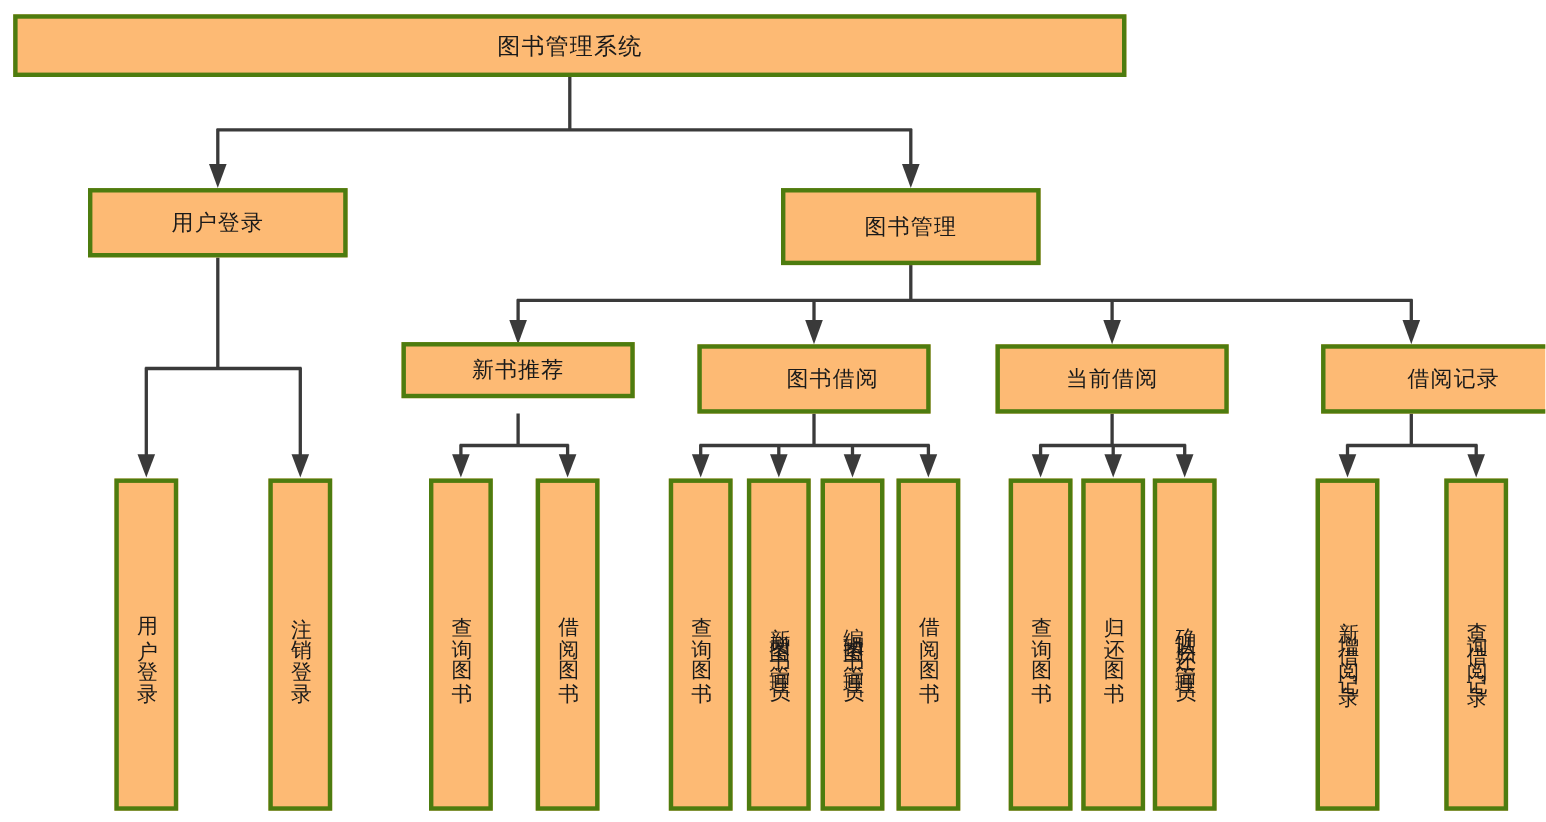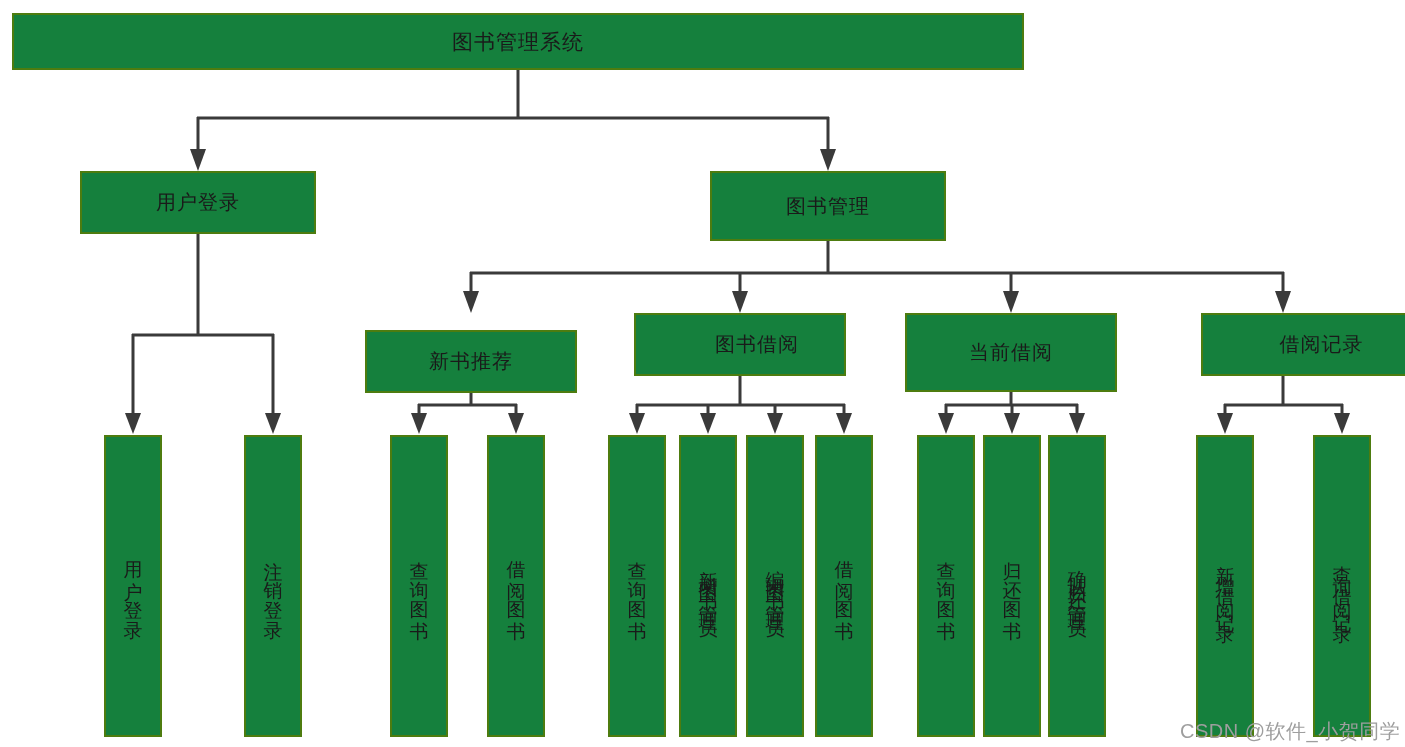--- a/index.html
+++ b/index.html
@@ -7,22 +7,22 @@
     position:relative;
     width:1405px;height:747px;
     background:#ffffff;
     font-family:"Liberation Sans",sans-serif;
     overflow:hidden;
   }
   #wires{position:absolute;left:0;top:0;width:1405px;height:747px;pointer-events:none;}
   .box{
     position:absolute;
     box-sizing:border-box;
-    background:#15803d;
-    border:2px solid #4d7c0f;
+    background:#fdba74;
+    border:4px solid #4d7c0f;
     color:#1a1a1a;
     display:flex;align-items:center;justify-content:center;
     font-size:20px;
     font-weight:500;
     letter-spacing:1px;
     z-index:1;
   }
   .box.root{font-size:21px;}
   .box.v{
     writing-mode:vertical-rl;
@@ -90,38 +90,37 @@
       <polygon points="1217,413 1233,413 1225,434"></polygon>
       <polygon points="1334,413 1350,413 1342,434"></polygon>
     </g>
   </svg>
 
   <div class="box root" style="left:12px;top:13px;width:1012px;height:57px;">图书管理系统</div>
 
   <div class="box" style="left:80px;top:171px;width:236px;height:63px;">用户登录</div>
   <div class="box" style="left:710px;top:171px;width:236px;height:70px;">图书管理</div>
 
-  <div class="box" style="left:365px;top:330px;width:212px;height:63px;">新书推荐</div>
+  <div class="box" style="left:365px;top:311px;width:212px;height:51px;">新书推荐</div>
   <div class="box" style="left:634px;top:313px;width:212px;height:63px;padding-left:34px;">图书借阅</div>
-  <div class="box" style="left:905px;top:313px;width:212px;height:79px;">当前借阅</div>
+  <div class="box" style="left:905px;top:313px;width:212px;height:63px;">当前借阅</div>
   <div class="box" style="left:1161px;top:313px;width:241px;height:63px;margin-left:40px;">借阅记录</div>
 
   <div class="box v len4" style="left:104px;top:435px;width:58px;height:302px;">用户登录</div>
   <div class="box v len4" style="left:244px;top:435px;width:58px;height:302px;">注销登录</div>
 
   <div class="box v len4" style="left:390px;top:435px;width:58px;height:302px;">查询图书</div>
   <div class="box v len4" style="left:487px;top:435px;width:58px;height:302px;">借阅图书</div>
 
   <div class="box v len4" style="left:608px;top:435px;width:58px;height:302px;">查询图书</div>
   <div class="box v len9" style="left:679px;top:435px;width:58px;height:302px;">新增图书（管理员）</div>
   <div class="box v len9" style="left:746px;top:435px;width:58px;height:302px;">编辑图书（管理员）</div>
   <div class="box v len4" style="left:815px;top:435px;width:58px;height:302px;">借阅图书</div>
 
   <div class="box v len4" style="left:917px;top:435px;width:58px;height:302px;">查询图书</div>
   <div class="box v len4" style="left:983px;top:435px;width:58px;height:302px;">归还图书</div>
   <div class="box v len9" style="left:1048px;top:435px;width:58px;height:302px;">确认归还（管理员）</div>
 
   <div class="box v len6" style="left:1196px;top:435px;width:58px;height:302px;">新增借阅记录</div>
   <div class="box v len6" style="left:1313px;top:435px;width:58px;height:302px;">查询借阅记录</div>
 
-  <div class="watermark">CSDN @软件_小贺同学</div>
 
 </div>
 
 </body></html>

